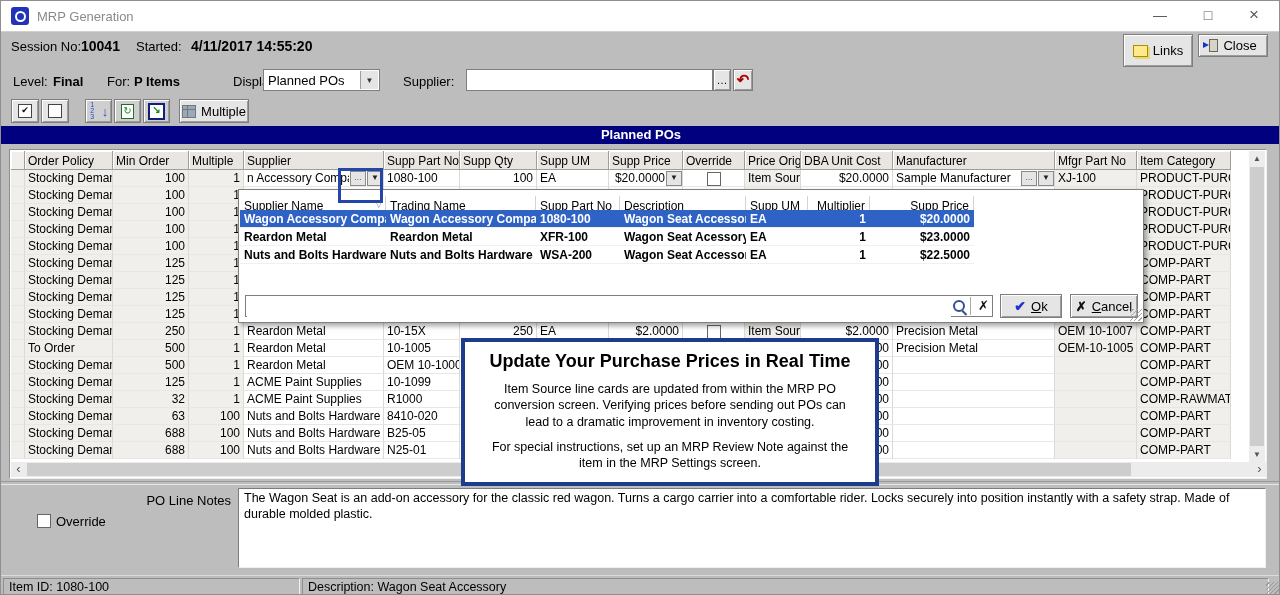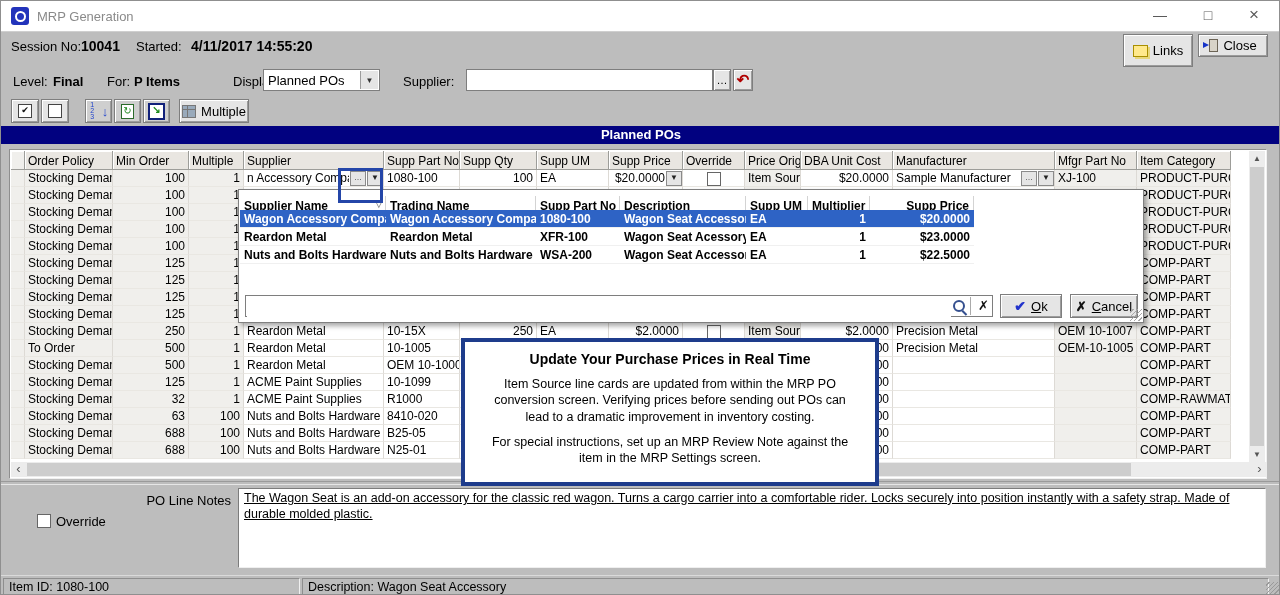--- a/index.html
+++ b/index.html
@@ -74,21 +74,21 @@
   
   .vs{position:absolute;right:1px;top:1px;width:16px;height:311px;background:#ececec;}
   .vs .arr{position:absolute;left:0;width:16px;height:15px;text-align:center;font-size:8px;color:#555;line-height:15px;}
   .vthumb{position:absolute;left:1px;right:1px;top:16px;bottom:16px;background:#cdcdcd;}
   .hs{position:absolute;left:1px;bottom:1px;width:1256px;height:15px;background:#ececec;}
   .hs .arr{position:absolute;top:0;width:15px;height:15px;text-align:center;font-size:13px;line-height:13px;color:#555;}
   .hthumb{position:absolute;left:16px;top:1px;width:1104px;height:13px;background:#cdcdcd;}
   
   .popup{position:absolute;left:237px;top:188px;width:906px;height:134px;background:#fff;
          border:1px solid #808080;box-shadow:3px 3px 5px rgba(0,0,0,.35);z-index:5;box-sizing:border-box;}
-  .phead{position:absolute;left:1px;top:6px;display:flex;height:19px;font-weight:bold;}
+  .phead{position:absolute;left:1px;top:6px;display:flex;height:19px;font-weight:normal;}
   .ph{font-size:12px;padding:3px 4px 0;box-sizing:border-box;border-right:1px solid #d3d3d3;
       border-bottom:1px solid #a8a8a8;white-space:nowrap;overflow:hidden;position:relative;}
   .sortglyph{position:absolute;right:3px;top:4px;font-size:8px;color:#888;}
   .prow{display:flex;height:18px;font-weight:bold;}
   .pc{font-size:12px;padding:2px 4px 0;box-sizing:border-box;overflow:hidden;white-space:nowrap;border-bottom:1px solid #f0f0f0;}
   .selrow{background:#2e63c5;color:#fff;}
   .p0{width:146px}.p1{width:150px}.p2{width:84px}.p3{width:126px}.p4{width:62px}.p5{width:62px;text-align:right}.p6{width:104px;text-align:right}
   .pbody{position:absolute;left:1px;top:20px;}
   .psearch{position:absolute;left:6px;top:105px;width:748px;height:22px;background:#fff;border:1px solid #7e7e7e;box-sizing:border-box;}
   .psearch input{position:absolute;left:1px;top:1px;width:700px;height:18px;border:0;font:13px "Liberation Sans",sans-serif;outline:none;}
@@ -100,30 +100,30 @@
   .cancelbtn{left:831px;top:104px;width:68px;height:24px;font-size:13px;}
   .ic-check{color:#2233cc;font-weight:bold;font-size:14px;}
   .ic-x{color:#111;font-weight:bold;font-size:13px;}
   .grip{position:absolute;right:1px;bottom:1px;width:12px;height:12px;
         background:repeating-linear-gradient(135deg,transparent 0 2px,#a8a8a8 2px 3px);}
   
   .focusrect{position:absolute;left:337px;top:167px;width:39px;height:29px;border:3px solid #2446a8;z-index:6;}
   
   .callout{position:absolute;left:460px;top:337px;width:418px;height:148px;background:#fff;
            border:4px solid #1e3c8c;z-index:7;box-sizing:border-box;text-align:center;}
-  .callout .ct{font-size:14px;font-weight:bold;margin:9px 10px 4px;}
+  .callout .ct{font-size:18px;font-weight:bold;margin:9px 10px 4px;}
   .callout .cp{font-size:12.5px;margin:9px 16px;line-height:1.3;}
   
   .etch{position:absolute;left:0;top:480px;width:1280px;height:2px;border-top:1px solid #9a9a9a;border-bottom:1px solid #e6e6e6;}
   .notes-label{position:absolute;left:8px;top:492px;width:222px;text-align:right;font-size:13px;}
   .ovr-box{position:absolute;left:36px;top:513px;}
   .ovr-lbl{position:absolute;left:55px;top:513px;font-size:13px;}
   .notes-box{position:absolute;left:237px;top:487px;width:1028px;height:80px;background:#fff;
              border:1px solid;border-color:#7c7c7c #efefef #efefef #7c7c7c;box-sizing:border-box;
-             font-size:12.5px;padding:2px 5px;line-height:1.25;text-decoration:underline;}
+             font-size:12.5px;padding:2px 5px;line-height:1.25;}
   
   .statusbar{position:absolute;left:0;top:574px;width:1280px;height:21px;background:#bdbdbd;border-top:1px solid #dadada;}
   .sbpanel{position:absolute;top:2px;height:17px;font-size:12.5px;padding:1px 5px 0;box-sizing:border-box;
            border:1px solid;border-color:#8e8e8e #f0f0f0 #f0f0f0 #8e8e8e;white-space:nowrap;overflow:hidden;}
   .sb1{left:2px;width:297px;}
   .sb2{left:301px;width:967px;}
   .sgrip{position:absolute;right:2px;bottom:2px;width:13px;height:13px;
          background:repeating-linear-gradient(135deg,transparent 0 2px,#9a9a9a 2px 3px);}
 </style>
 </head>

